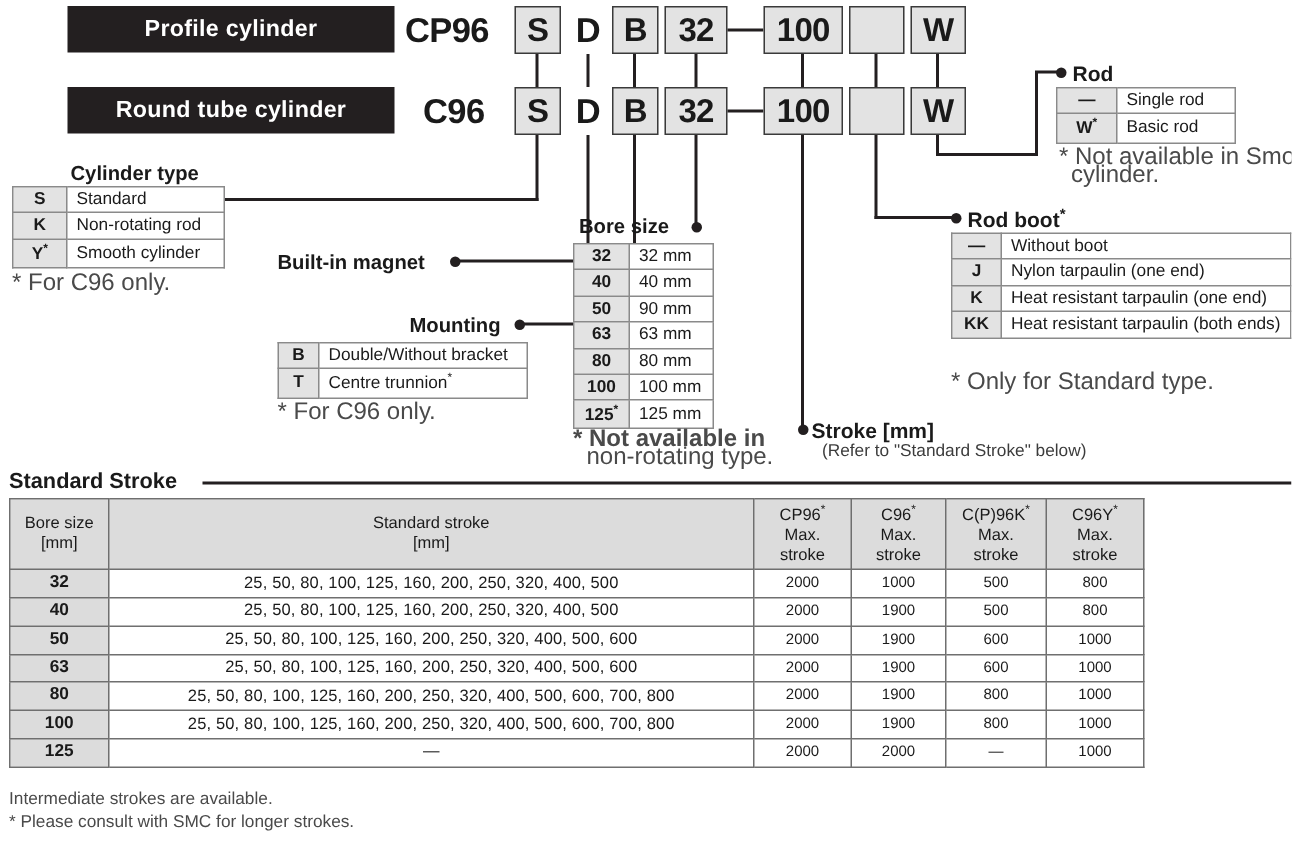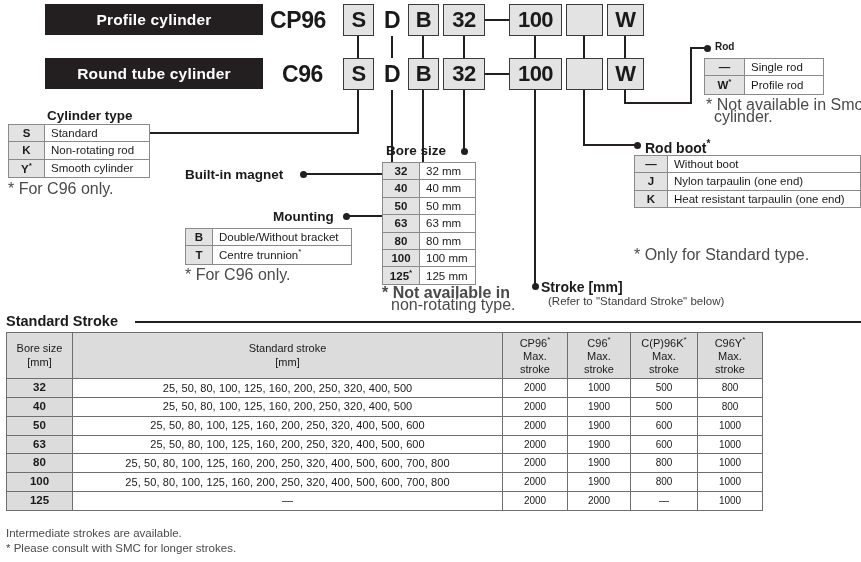--- a/index.html
+++ b/index.html
@@ -239,21 +239,21 @@
       <tr>
     <td class="key" style="width:37px;">32</td>
     <td class="val c">32 mm</td>
   </tr>
   <tr>
     <td class="key">40</td>
     <td class="val c">40 mm</td>
   </tr>
   <tr>
     <td class="key">50</td>
-    <td class="val c">50 mm</td>
+    <td class="val c">90 mm</td>
   </tr>
   <tr>
     <td class="key">63</td>
     <td class="val c">63 mm</td>
   </tr>
   <tr>
     <td class="key">80</td>
     <td class="val c">80 mm</td>
   </tr>
   <tr>
@@ -288,40 +288,44 @@
     <td class="val">Without boot</td>
   </tr>
   <tr>
     <td class="key">J</td>
     <td class="val">Nylon tarpaulin (one end)</td>
   </tr>
   <tr>
     <td class="key">K</td>
     <td class="val">Heat resistant tarpaulin (one end)</td>
   </tr>
+  <tr>
+    <td class="key">KK</td>
+    <td class="val">Heat resistant tarpaulin (both ends)</td>
+  </tr>
 </tbody>
   </table>
 <div class="abs footnote" style="left:634px; top:246px;">* Only for Standard type.</div>
 
 <div class="abs ln lnv2" style="left:624px; top:90px; width:2.4px; height:14px;"></div>
 <div class="abs ln lnh2" style="left:624px; top:101.5px; width:68px; height:2.4px;"></div>
 <div class="abs ln lnv2" style="left:690px; top:48px; width:2.4px; height:56px;"></div>
 <div class="abs ln lnh2" style="left:690px; top:47px; width:18px; height:2.4px;"></div>
 <div class="abs dot" style="left:704px; top:44.5px;"></div>
-<div class="abs callout" style="left:715px; top:41px; font-size:10px;">Rod</div>
+<div class="abs callout" style="left:715px; top:41px; font-size:14px;">Rod</div>
 
 <table class="spec abs" style="left:704px; top:58px; width:120px;">
   <tbody>
       <tr>
     <td class="key" style="width:40px;">—</td>
     <td class="val">Single rod</td>
   </tr>
   <tr>
     <td class="key"><span>W</span><span class="sup">*</span></td>
-    <td class="val">Profile rod</td>
+    <td class="val">Basic rod</td>
   </tr>
 </tbody>
   </table>
 <div class="abs footnote" style="left:706px; top:96px;">* Not available in Smooth</div>
 <div class="abs footnote" style="left:714px; top:108px;">cylinder.</div>
 
 <div class="abs sectitle" style="left:6px; top:313px;">Standard Stroke</div>
 <div class="abs secrule" style="left:135px; top:321px; width:726px;"></div>
 
 <table class="stroke abs" style="left:6px; top:332px; width:756px;">

